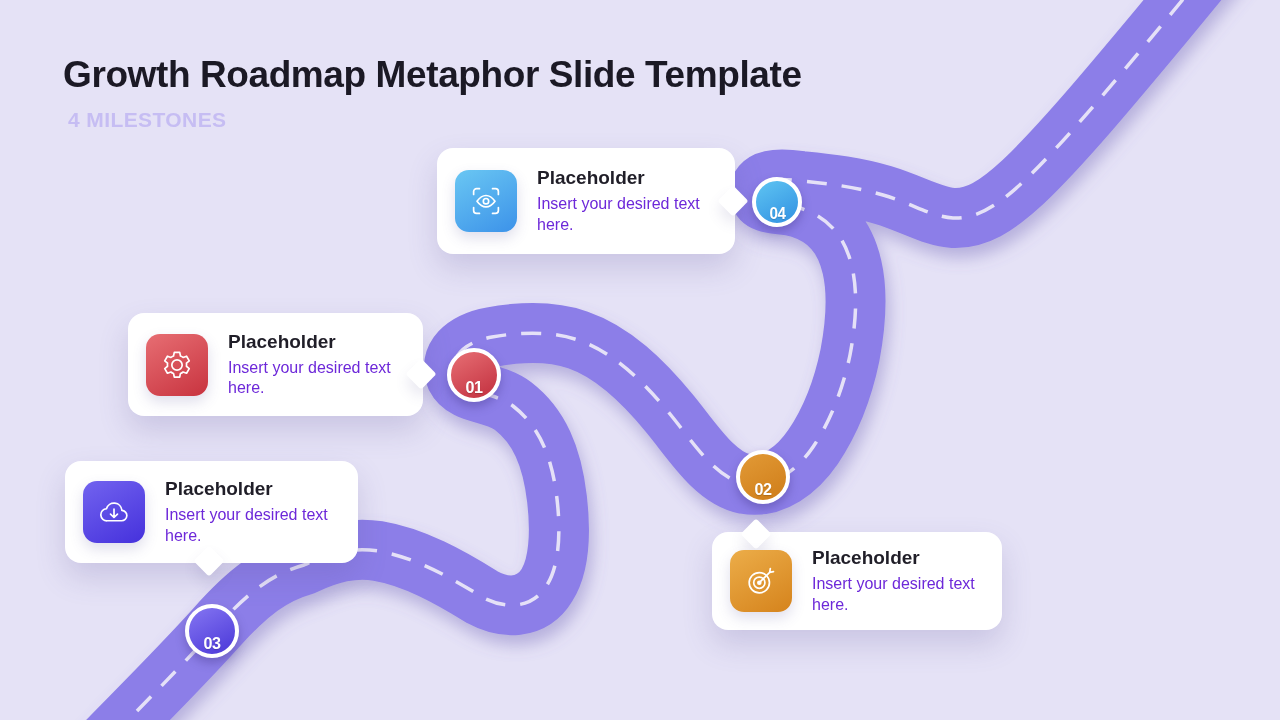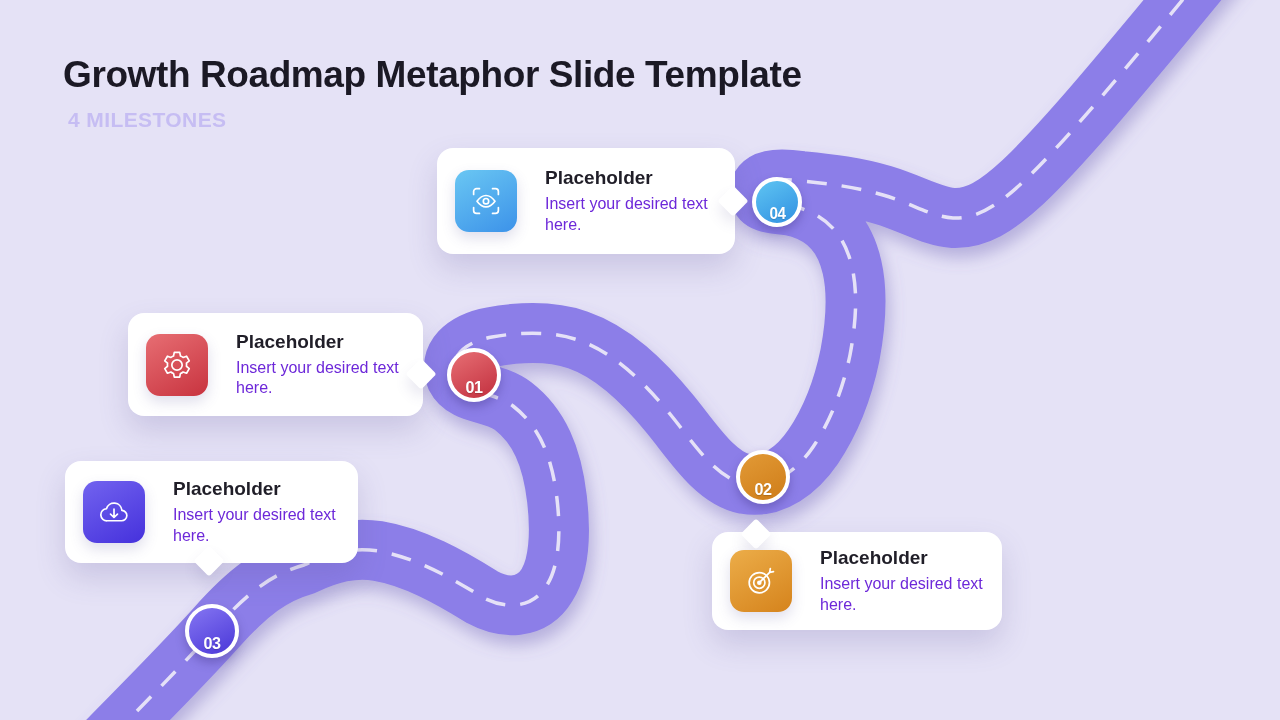--- a/index.html
+++ b/index.html
@@ -31,21 +31,21 @@
   .ms span{
     color:#fff;font-weight:700;font-size:17px;letter-spacing:-.5px;
     transform:scaleX(.95);text-shadow:0 1px 1px rgba(0,0,0,.18);
   }
   .ms.small{width:50px;height:50px;}
   .ms.small span{font-size:16px;}
   
   .card{
     position:absolute;background:#fff;border-radius:16px;
     box-shadow:0 14px 30px rgba(92,82,150,.20);
-    display:flex;align-items:center;gap:28px;padding:0 18px;
+    display:flex;align-items:center;gap:20px;padding:0 18px;
     box-sizing:border-box;z-index:2;
   }
   .pointer{
     position:absolute;width:22px;height:22px;background:#fff;border-radius:3px;
     transform:rotate(45deg);z-index:-1;
     box-shadow:6px 6px 14px rgba(92,82,150,.14);
   }
   .pointer.right{right:-9px;}
   .pointer.down{bottom:-9px;}
   .pointer.up{top:-9px;}

